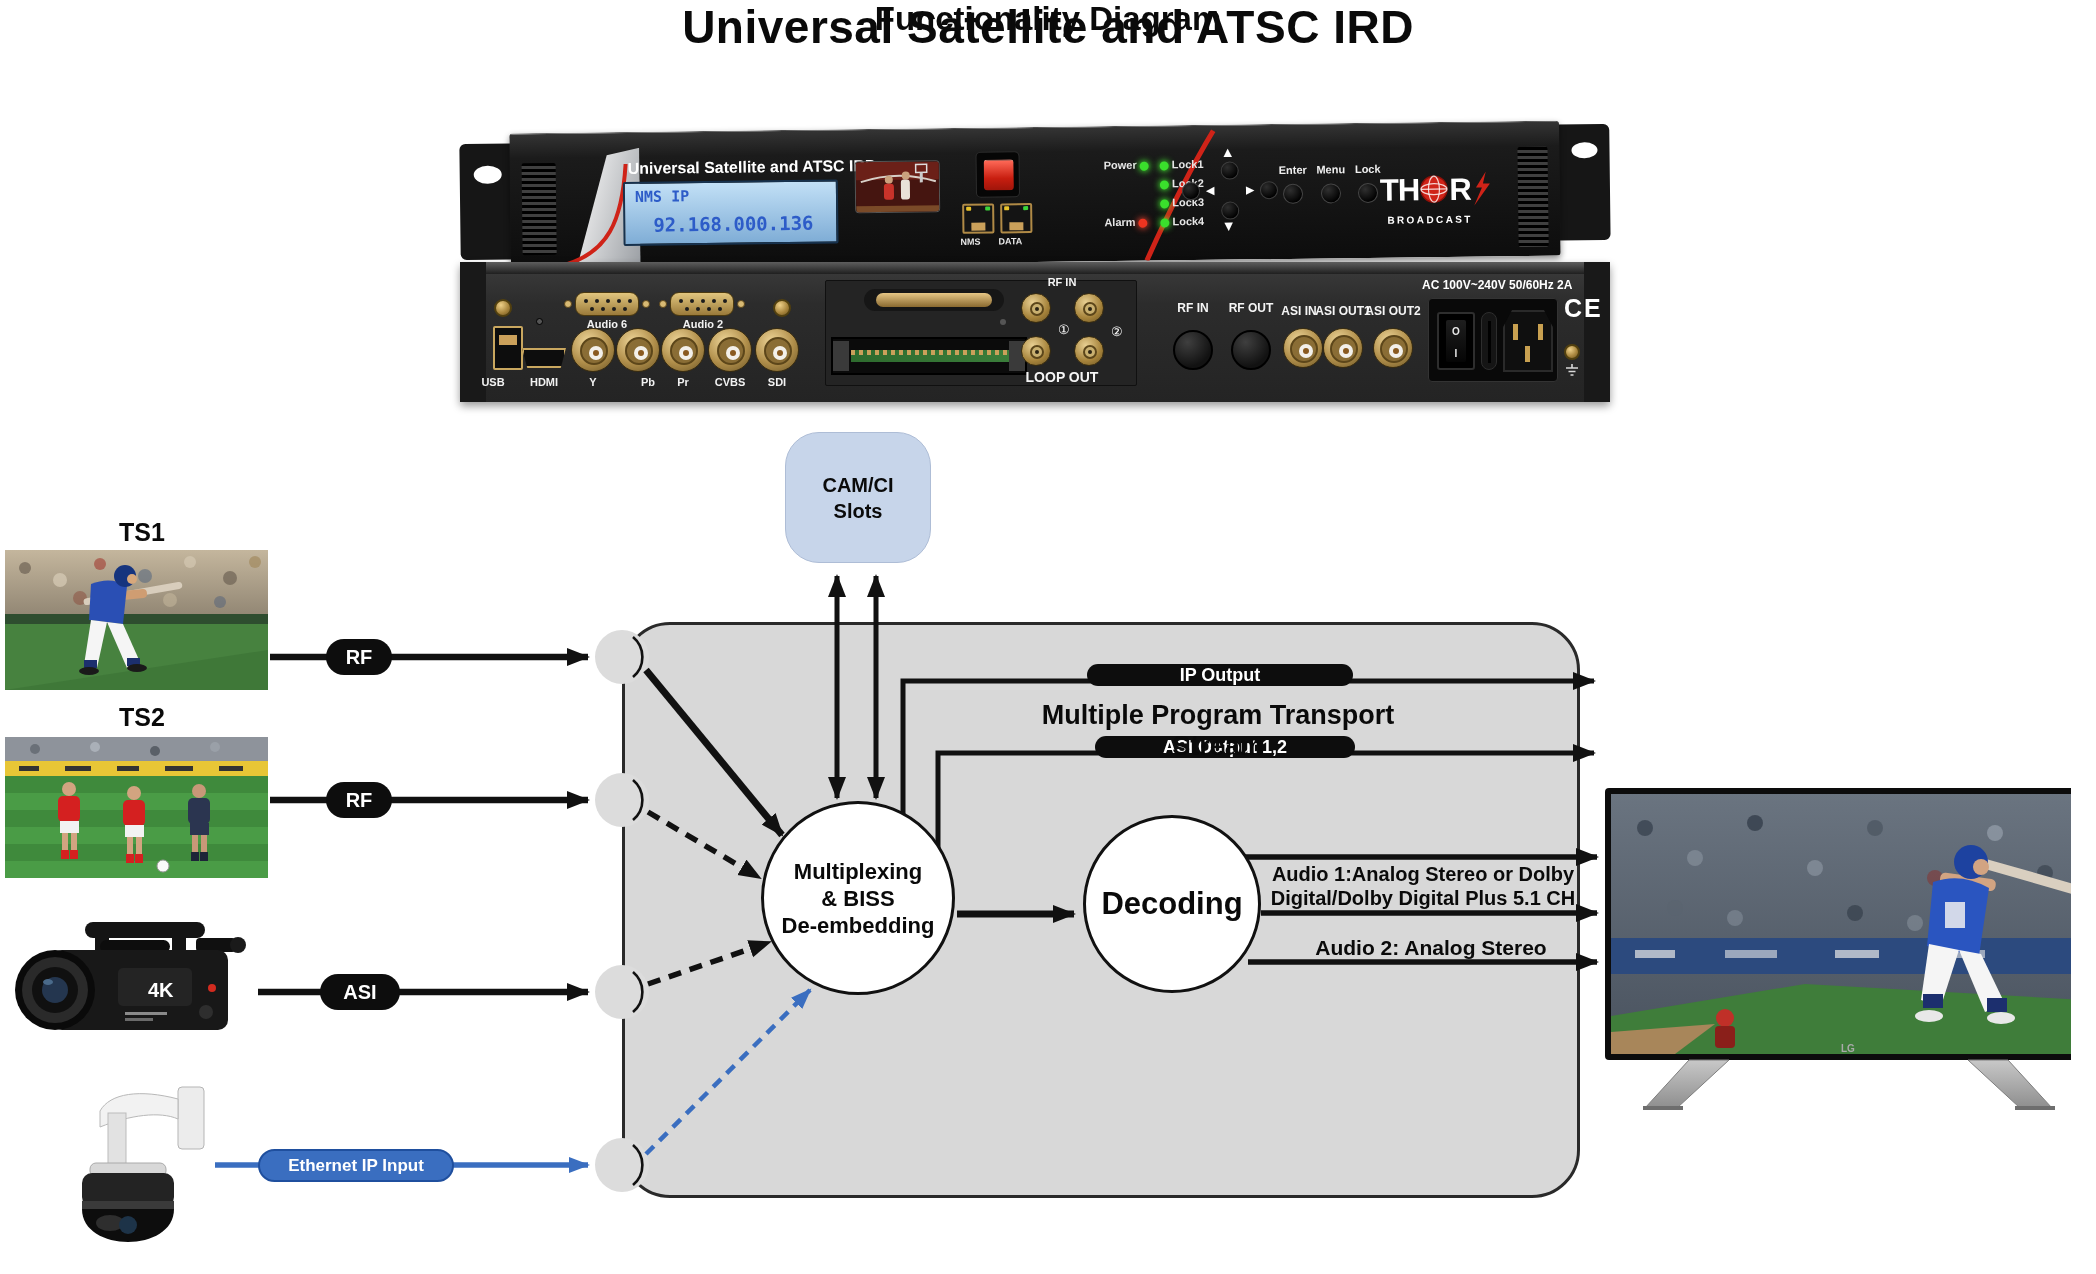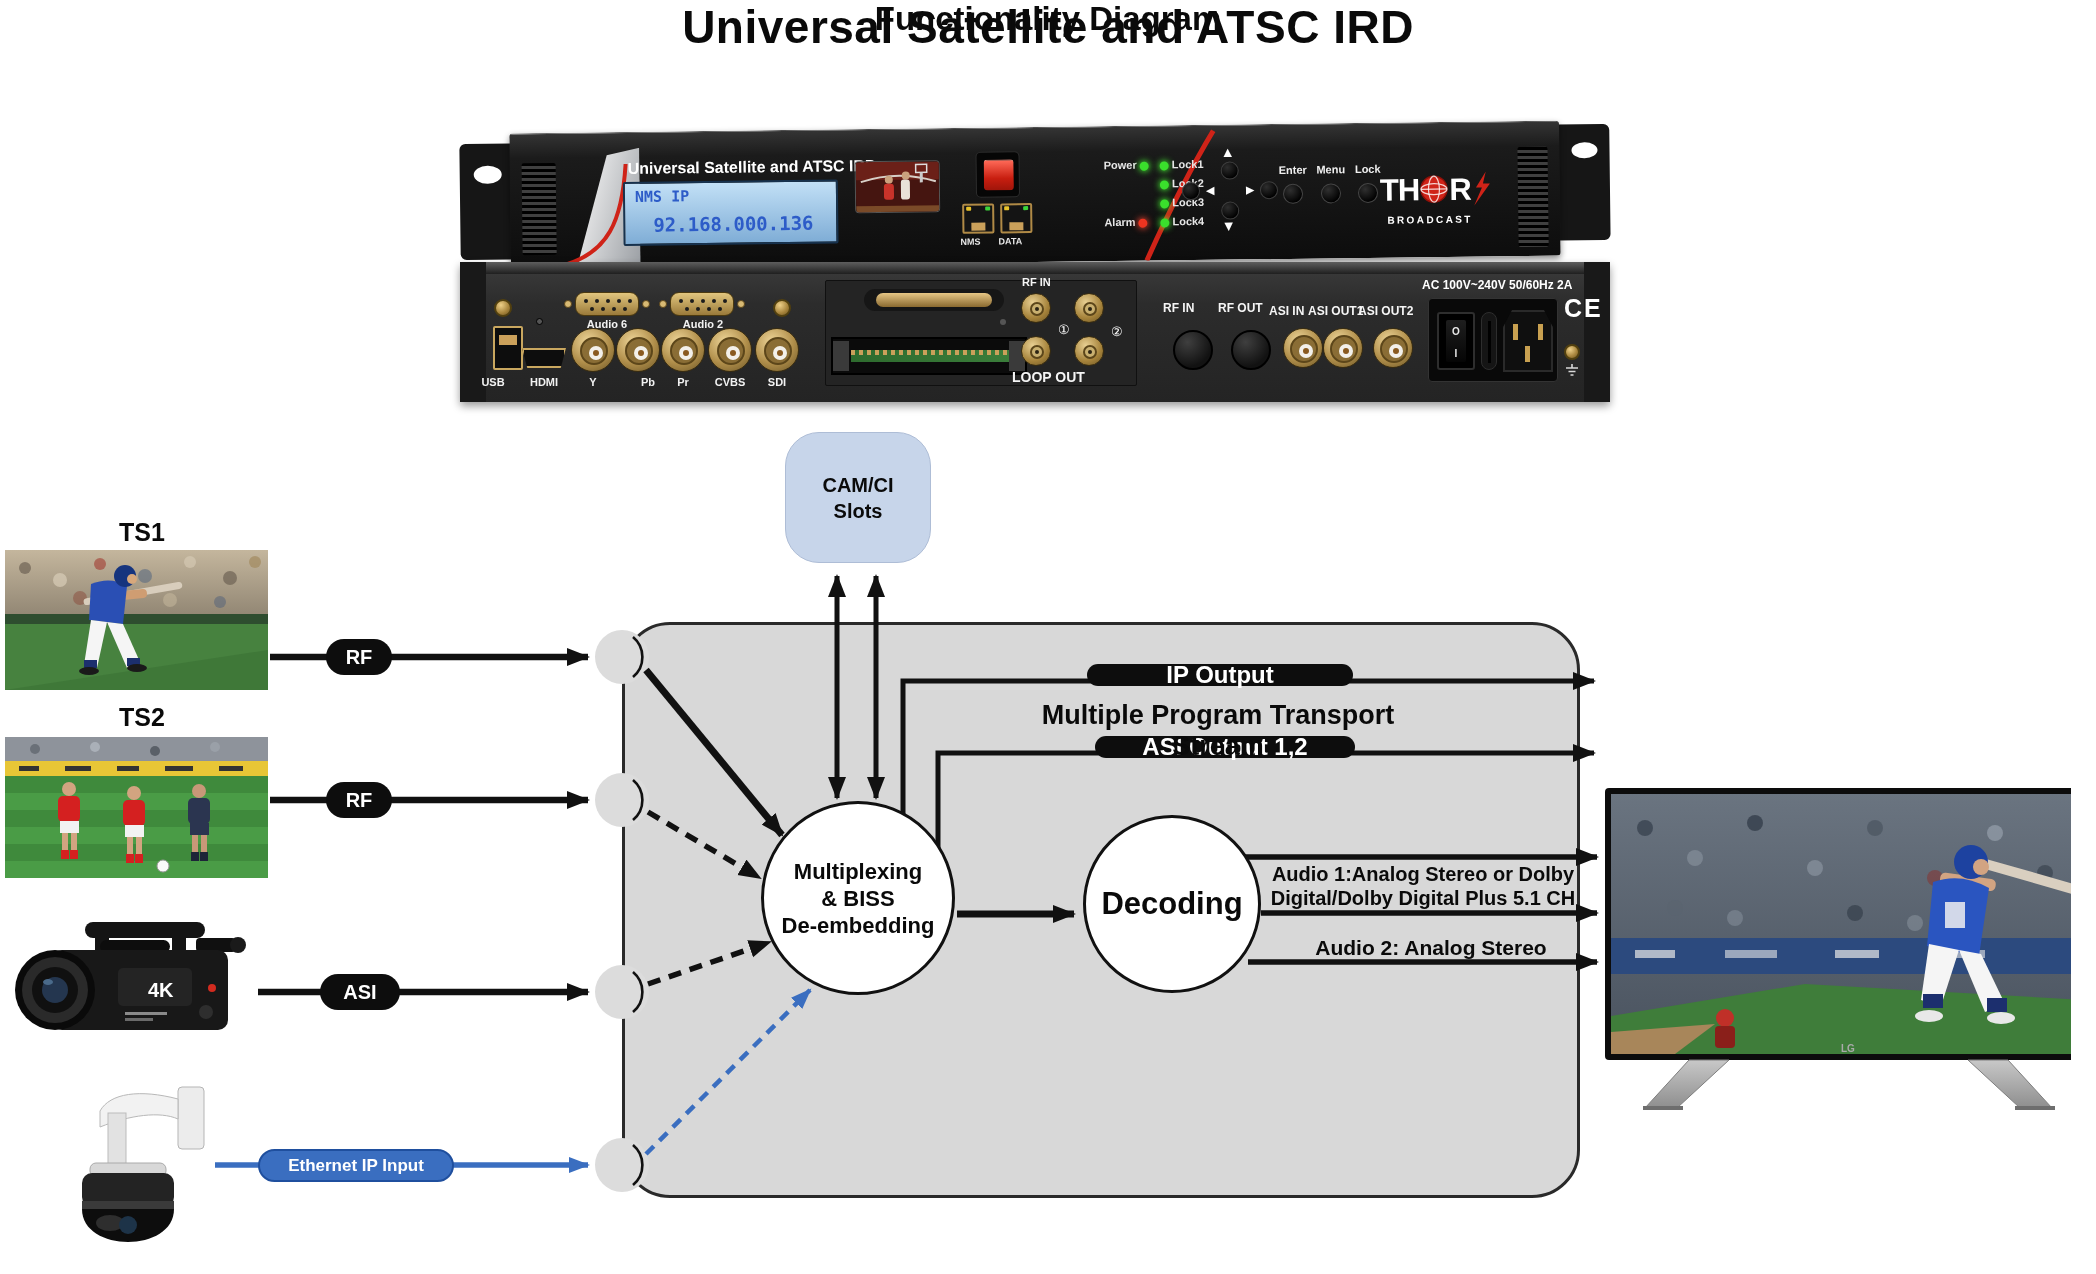--- a/index.html
+++ b/index.html
@@ -51,42 +51,42 @@
   .bnc .r1{position:absolute;left:8px;top:8px;width:28px;height:28px;border-radius:50%;background:#8a6d35;border:2px solid #5c461a;}
   .bnc .r2{position:absolute;left:7px;top:7px;width:14px;height:14px;border-radius:50%;background:#f3f0ea;}
   .bnc .r3{position:absolute;left:4px;top:4px;width:6px;height:6px;border-radius:50%;background:#8a5a20;}
   .db9{width:64px;height:24px;background:linear-gradient(180deg,#e2c67e,#9a7a3a);border:1px solid #4c3a10;border-radius:9px;}
   .db9 .d{position:absolute;width:4px;height:4px;border-radius:50%;background:#1c1c1c;}
   .dscrew{width:8px;height:8px;border-radius:50%;background:#d8ba74;border:1px solid #5c461a;}
   .cammod{left:365px;top:18px;width:312px;height:106px;background:#242424;border:1px solid #101010;border-radius:2px;}
   .fcon{width:30px;height:30px;border-radius:50%;background:radial-gradient(circle at 38% 30%,#e8cf92,#a5823a 60%,#6b5526);border:1px solid #3a2d10;}
   .fcon i{position:absolute;left:8px;top:8px;width:14px;height:14px;border-radius:50%;background:#c9b070;border:2px solid #5c461a;}
   .fcon b{position:absolute;left:13px;top:13px;width:4px;height:4px;border-radius:50%;background:#2c2414;}
-  .rpl{color:#f5f5f5;font-size:12px;font-weight:bold;}
+  .rpl{color:#f5f5f5;font-size:12px;font-weight:bold;text-align:center;}
   .cap{width:40px;height:40px;border-radius:50%;background:radial-gradient(circle at 35% 28%,#3f3f3f,#121212 70%);border:2px solid #000;}
   .acmod{left:968px;top:36px;width:130px;height:84px;background:#090909;border:1px solid #333;border-radius:4px;}
   .rocker{position:absolute;left:8px;top:13px;width:38px;height:58px;background:#000;border:2px solid #2e2e2e;border-radius:3px;}
   .rocker i{position:absolute;left:7px;top:6px;width:20px;height:42px;background:linear-gradient(180deg,#1e1e1e,#050505);border-radius:2px;}
   .sw-o,.sw-i{position:absolute;left:0;width:100%;text-align:center;color:#e8e8e8;font-size:10px;font-weight:bold;}
   .fuse{position:absolute;left:52px;top:13px;width:16px;height:58px;background:#151515;border:1px solid #2e2e2e;border-radius:8px;}
   .fuse i{position:absolute;left:6px;top:8px;width:3px;height:42px;background:#000;}
   .inlet{position:absolute;left:74px;top:11px;width:50px;height:62px;background:#0f0f0f;border:2px solid #2a2a2a;clip-path:polygon(18% 0,82% 0,100% 28%,100% 100%,0 100%,0 28%);}
   .pin{position:absolute;width:5px;height:16px;background:#c8a050;}
   .ce{left:1104px;top:32px;color:#fff;font-size:25px;font-weight:bold;letter-spacing:2px;}
 
   
   .func-box{left:622px;top:622px;width:958px;height:576px;background:#d8d8d8;border:3px solid #2a2a2a;border-radius:48px;}
   .func-label{left:880px;top:1150px;width:420px;text-align:center;font-size:30px;font-weight:bold;}
   .cam-box{left:785px;top:432px;width:146px;height:131px;background:#c7d5ea;border:1px solid #aebdd6;border-radius:34px;display:flex;flex-direction:column;align-items:center;justify-content:center;font-size:20px;font-weight:bold;line-height:26px;}
   .mux-circle{left:761px;top:801px;width:194px;height:194px;background:#fff;border:3px solid #111;border-radius:50%;display:flex;flex-direction:column;align-items:center;justify-content:center;font-size:22px;font-weight:bold;line-height:27px;text-align:center;}
   .dec-circle{left:1083px;top:815px;width:178px;height:178px;background:#fff;border:3px solid #111;border-radius:50%;display:flex;align-items:center;justify-content:center;font-size:31px;font-weight:bold;}
   .pill{background:#0d0d0d;color:#fff;border-radius:18px;display:flex;align-items:center;justify-content:center;font-weight:bold;}
   .pill-rf{width:66px;height:36px;font-size:20px;}
   .pill-eth{left:258px;top:1149px;width:196px;height:33px;background:#3a6ec0;border:2px solid #1f4f9e;font-size:17px;border-radius:17px;}
-  .pill-out{height:22px;border-radius:17px;font-size:24px;}
+  .pill-out{height:22px;border-radius:17px;font-size:18px;}
   .outlbl{font-weight:bold;text-align:center;}
   .ts-label{width:84px;text-align:center;font-size:25px;font-weight:bold;}
   .imgbox{overflow:hidden;}
 </style>
 </head>
 <body>
 
 <div class="canvas">
 
   <div class="abs title">Universal Satellite and ATSC IRD</div>

